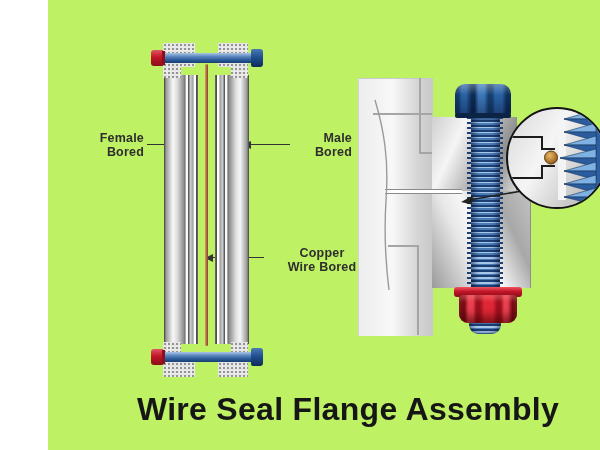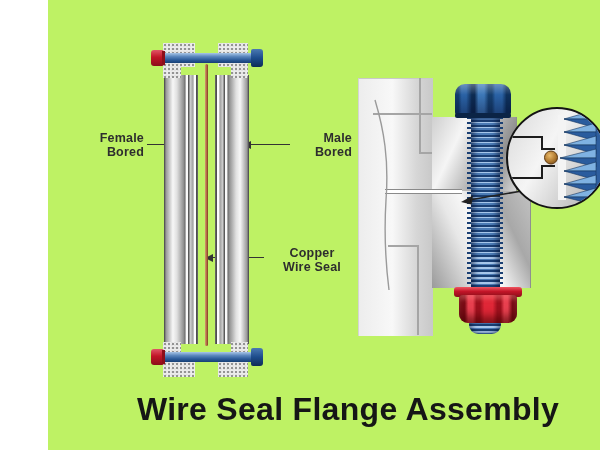--- a/index.html
+++ b/index.html
@@ -121,23 +121,23 @@
     <div class="abs lead" style="left:99px;top:144px;width:21px;"></div>
     <div class="abs arr-r" style="left:119px;top:141px;"></div>
 
     <div class="abs label" style="left:244px;top:131px;width:60px;text-align:right;">
       <div>Male</div>
       <div>Bored</div>
     </div>
     <div class="abs lead" style="left:203px;top:144px;width:39px;"></div>
     <div class="abs arr-l" style="left:195px;top:141px;"></div>
 
-    <div class="abs label" style="left:224px;top:246px;width:80px;text-align:center;">
+    <div class="abs label" style="left:234px;top:246px;width:80px;text-align:center;">
       <div>Copper</div>
-      <div>Wire Seal</div>
+      <div>Wire Bored</div>
     </div>
     <div class="abs lead" style="left:165px;top:257px;width:51px;"></div>
     <div class="abs arr-l" style="left:157px;top:254px;"></div>
   </div>
 
   <div>
 
     <div class="abs pipe"></div>
     <div class="abs seam" style="left:371px;top:78px;width:1.5px;height:75px;"></div>
     <div class="abs seam" style="left:371px;top:152px;width:13px;height:1.5px;"></div>

